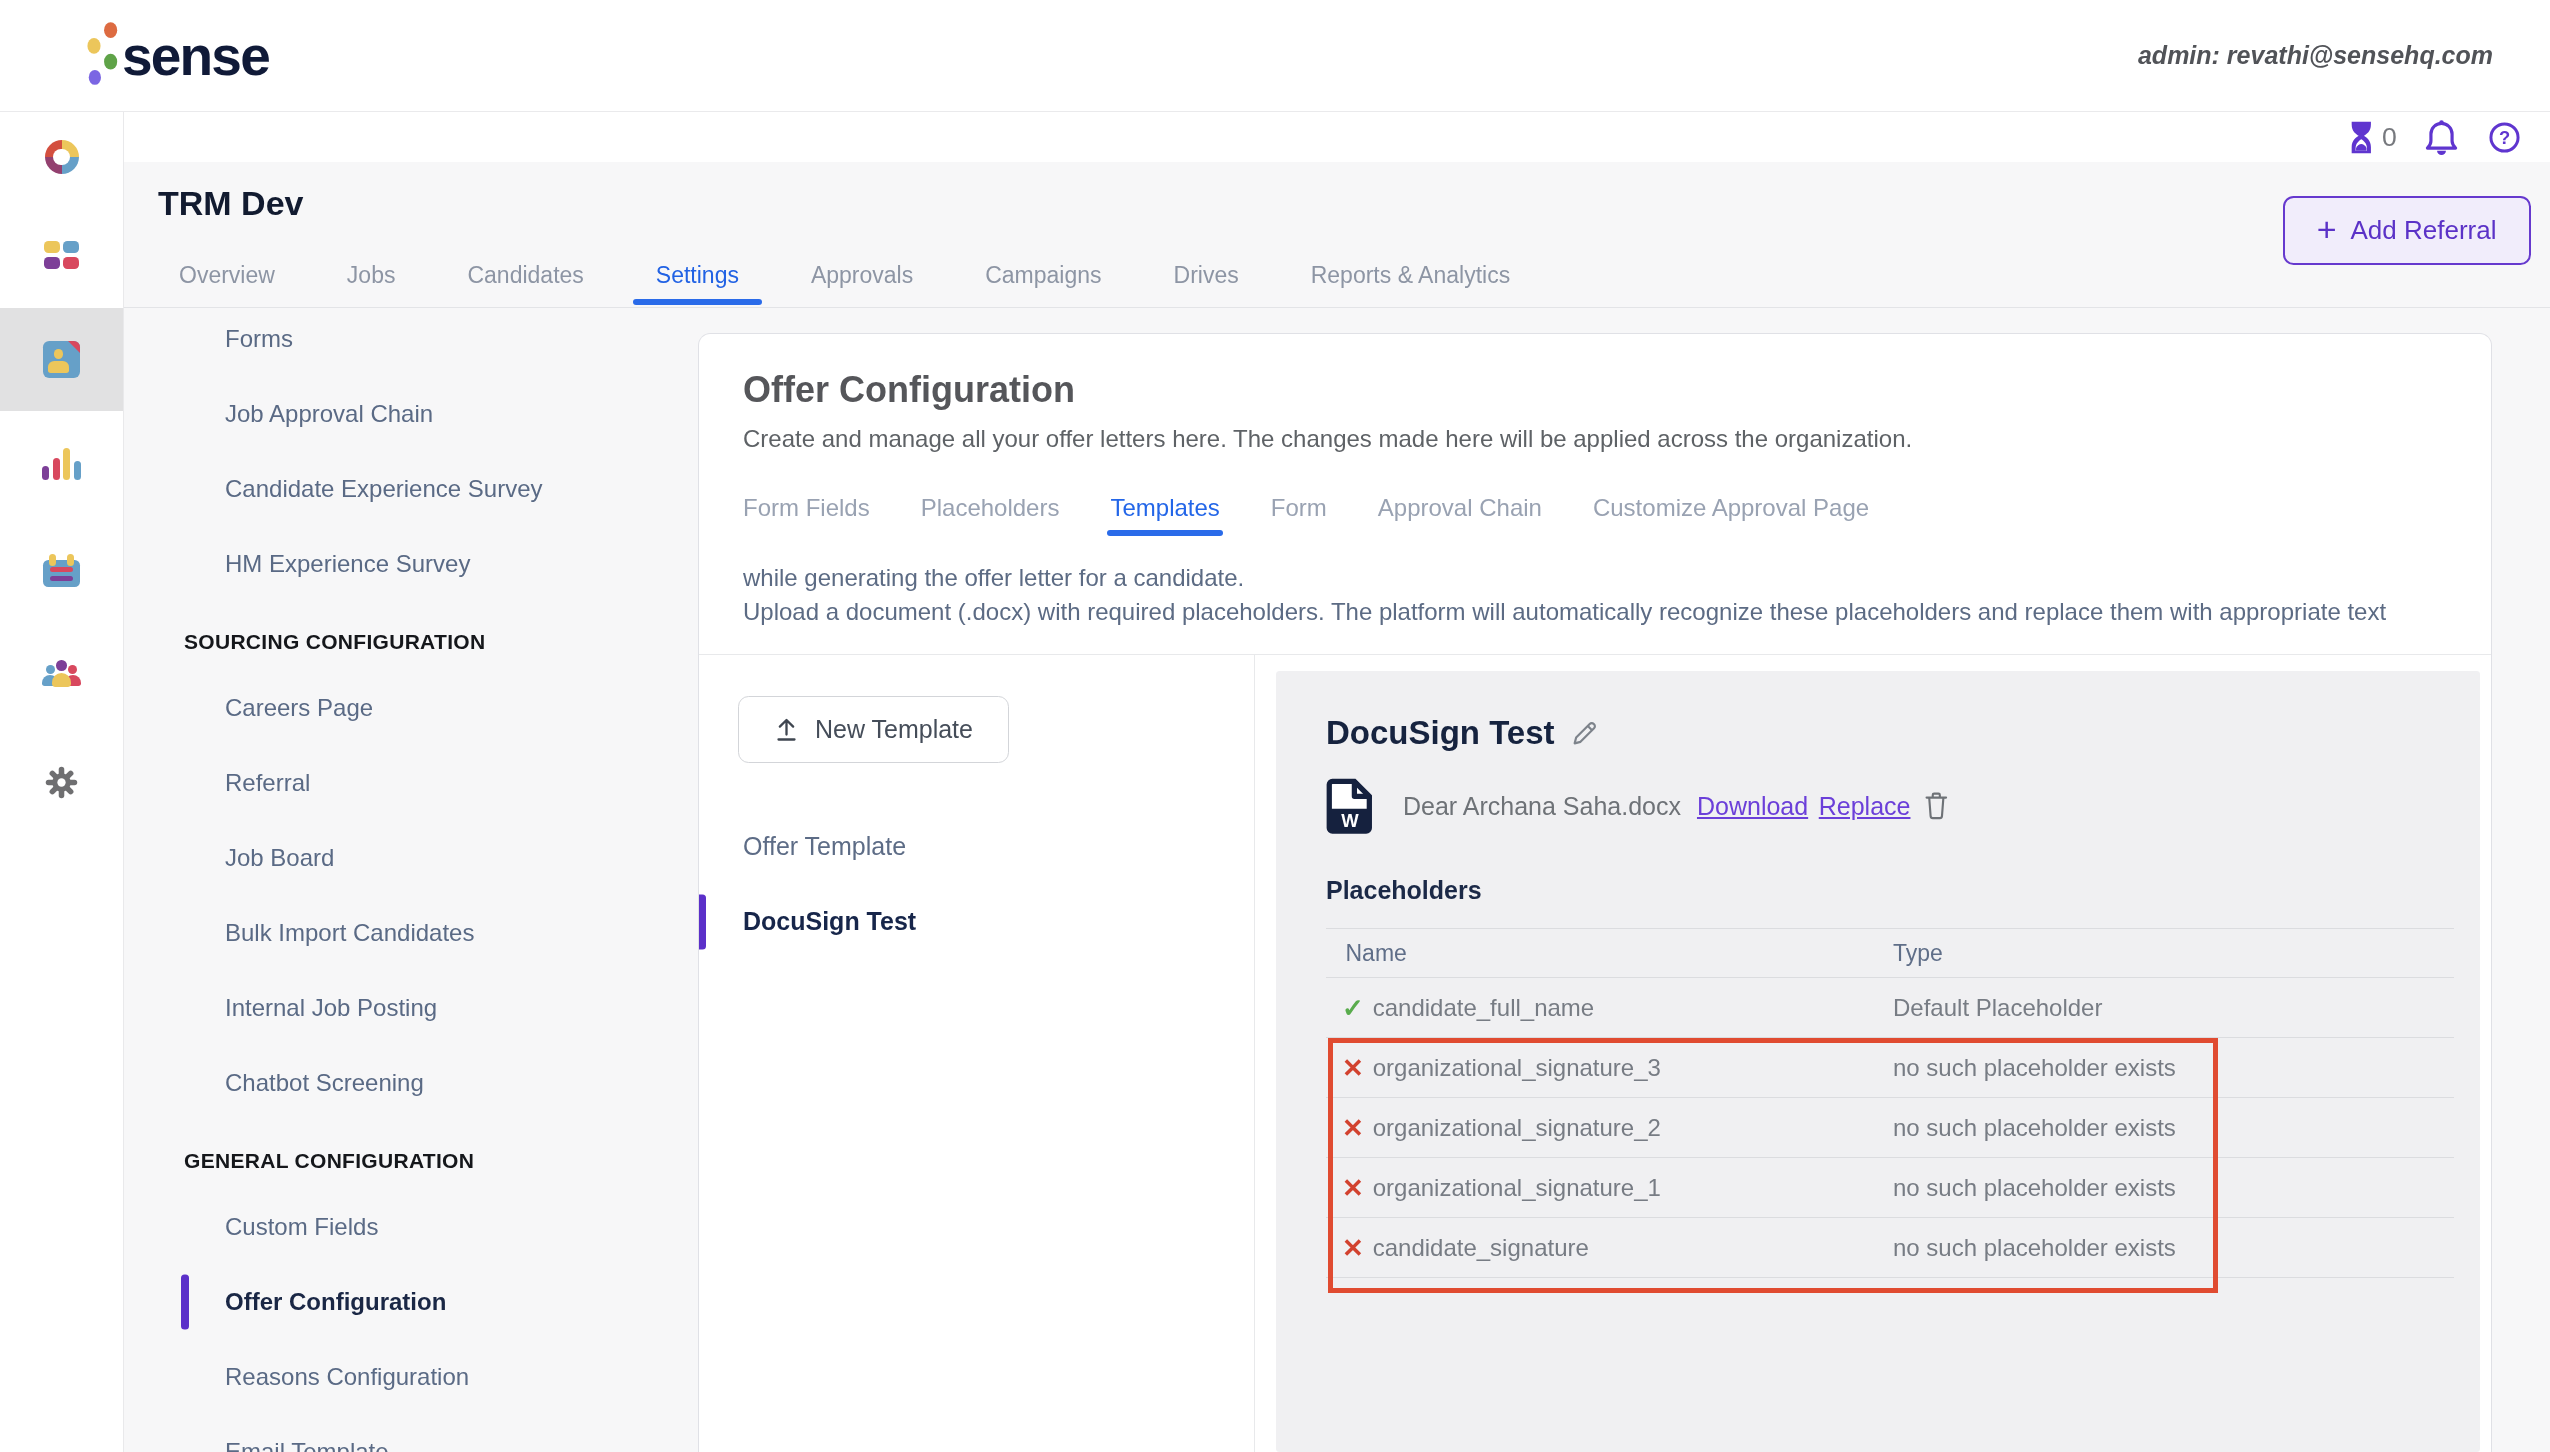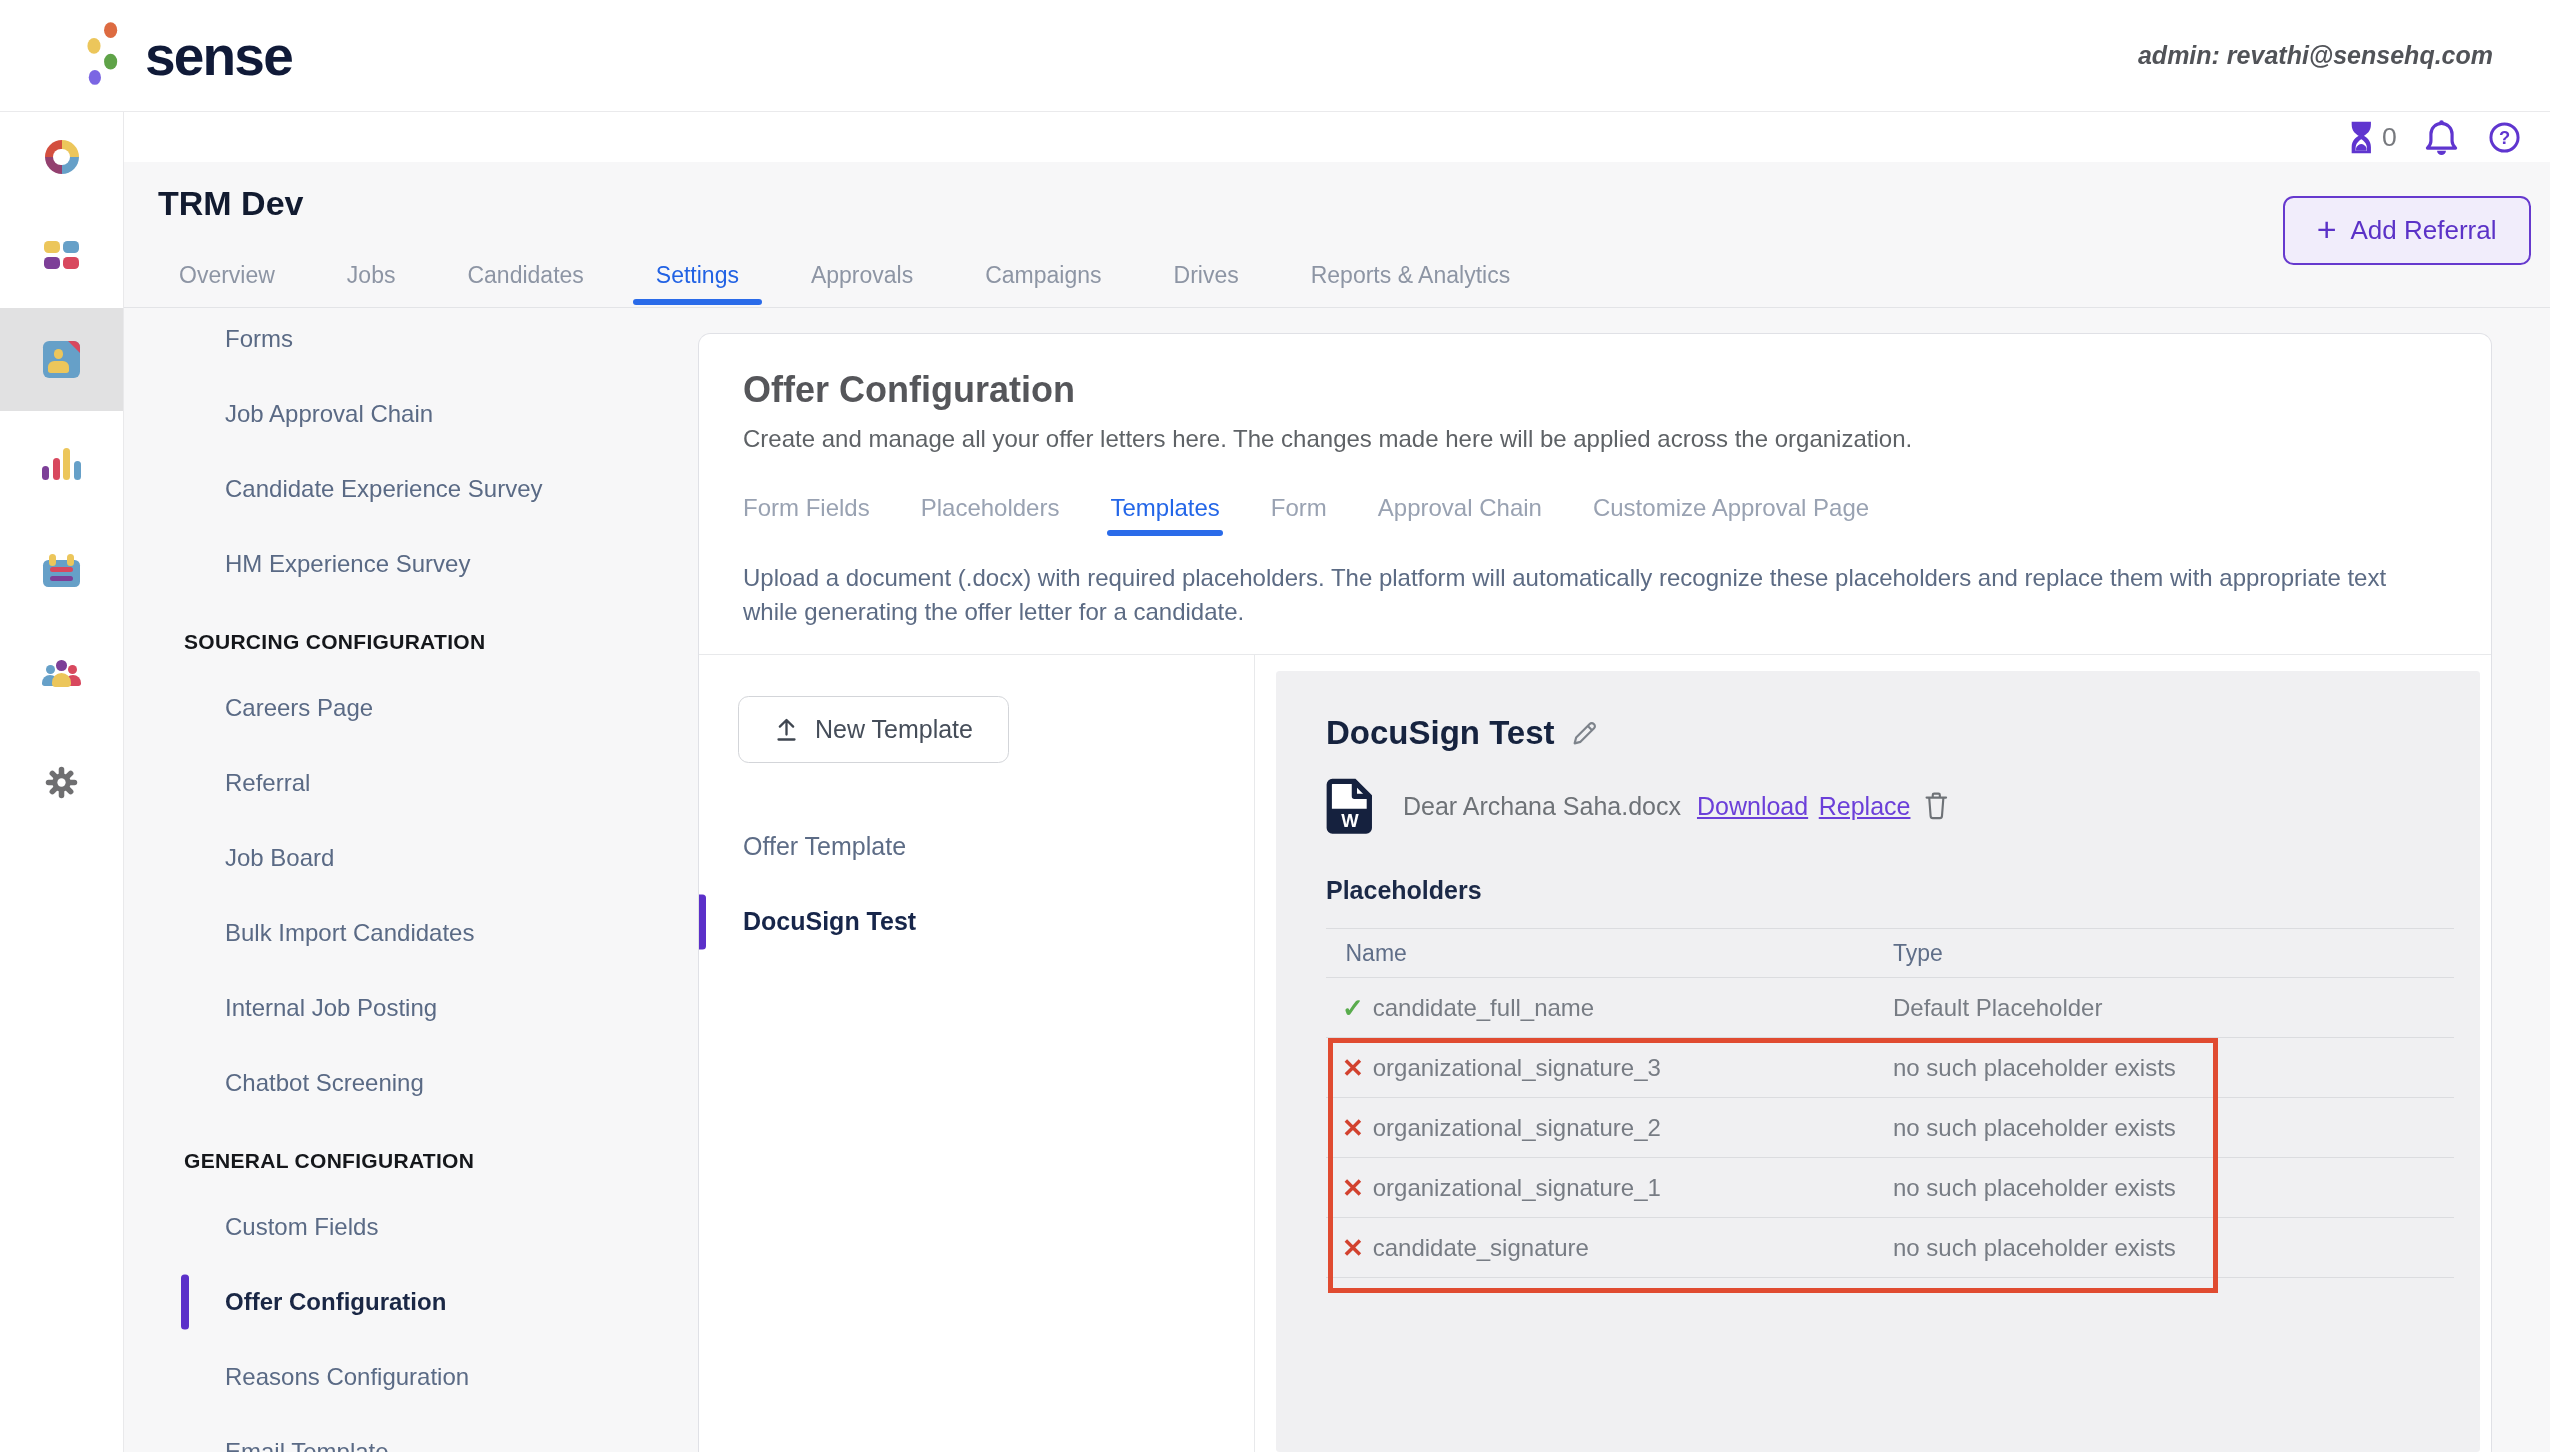--- a/index.html
+++ b/index.html
@@ -4,21 +4,21 @@
 <style>
   * { margin:0; padding:0; box-sizing:border-box; }
   html,body { background:#F7F7F8; }
   body { font-family:"Liberation Sans", sans-serif; }
   #app { position:relative; width:2550px; height:1452px; overflow:hidden; background:#F7F7F8; }
 
   
   .topbar { position:absolute; left:0; top:0; width:2550px; height:112px; background:#fff;
             border-bottom:1.8px solid #EAEAEC; display:flex; align-items:center;
             justify-content:space-between; padding:0 57px 0 87px; z-index:5; }
-  .brand { display:flex; align-items:center; gap:23px; }
+  .brand { display:flex; align-items:center; }
   .brand-word { font-size:55px; font-weight:700; color:#101A38; letter-spacing:-1.8px; }
   .admin-text { font-size:25px; font-weight:700; color:#515358;font-style:italic; }
 
   
   .rail { position:absolute; left:0; top:112px; width:124px; height:1341px; background:#fff;
           border-right:1.8px solid #E9E9EB; z-index:4; }
   .rail-item { height:106px; display:flex; align-items:center; justify-content:center; }
   .rail-item.first { height:90px; }
   .rail-item.selected { background:#E1E1E2; height:103px; }
 
@@ -282,22 +282,22 @@
         <div class="oc-sub">Create and manage all your offer letters here. The changes made here will be applied across the organization.</div>
         <div class="oc-tabs">
           <div class="oc-tab">Form Fields</div>
           <div class="oc-tab">Placeholders</div>
           <div class="oc-tab active">Templates</div>
           <div class="oc-tab">Form</div>
           <div class="oc-tab">Approval Chain</div>
           <div class="oc-tab">Customize Approval Page</div>
         </div>
         <div class="upload-note">
+          <div>while generating the offer letter for a candidate.</div>
           <div>Upload a document (.docx) with required placeholders. The platform will automatically recognize these placeholders and replace them with appropriate text</div>
-          <div>while generating the offer letter for a candidate.</div>
         </div>
       </div>
 
       <div class="split">
 
         <div class="list-col">
           <button class="new-template-btn">
             <svg width="25" height="26.6" viewBox="0 0 28 30">
               <path d="M14 21 V5 M6.5 12 L14 4.5 L21.5 12" fill="none" stroke="#3F4650" stroke-width="2.6" stroke-linecap="round" stroke-linejoin="round"></path>
               <path d="M5 26.5 H23" stroke="#3F4650" stroke-width="2.6" stroke-linecap="round"></path>

